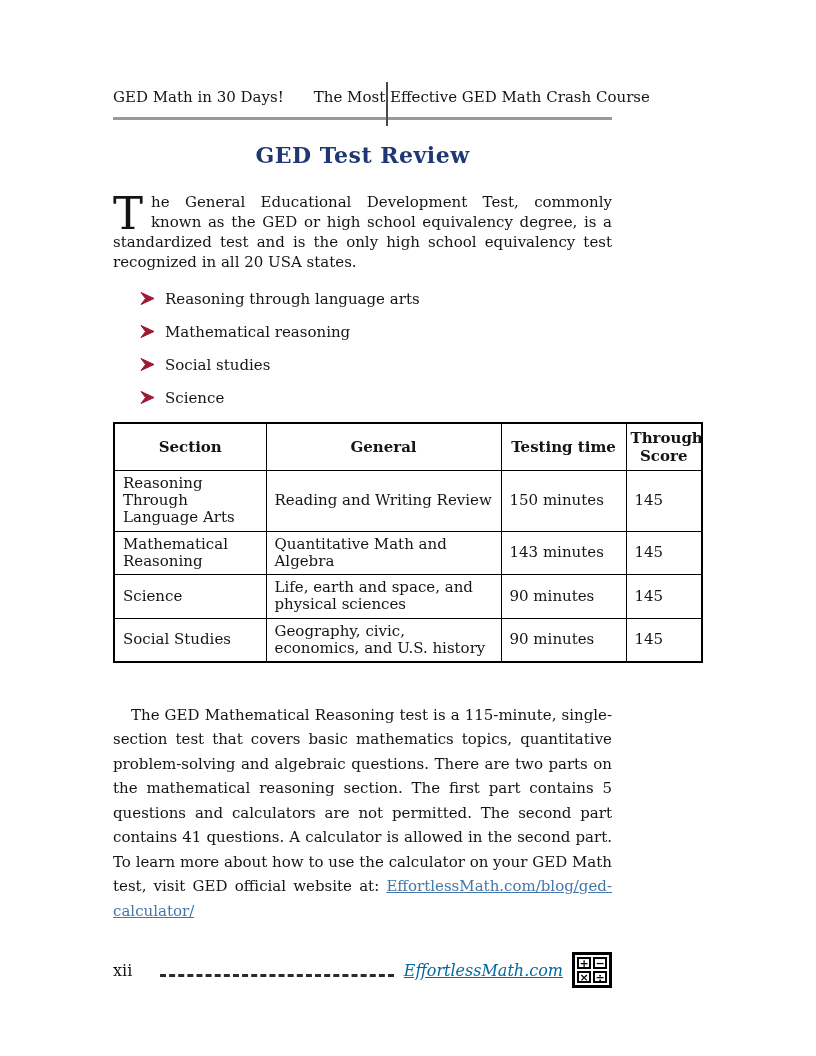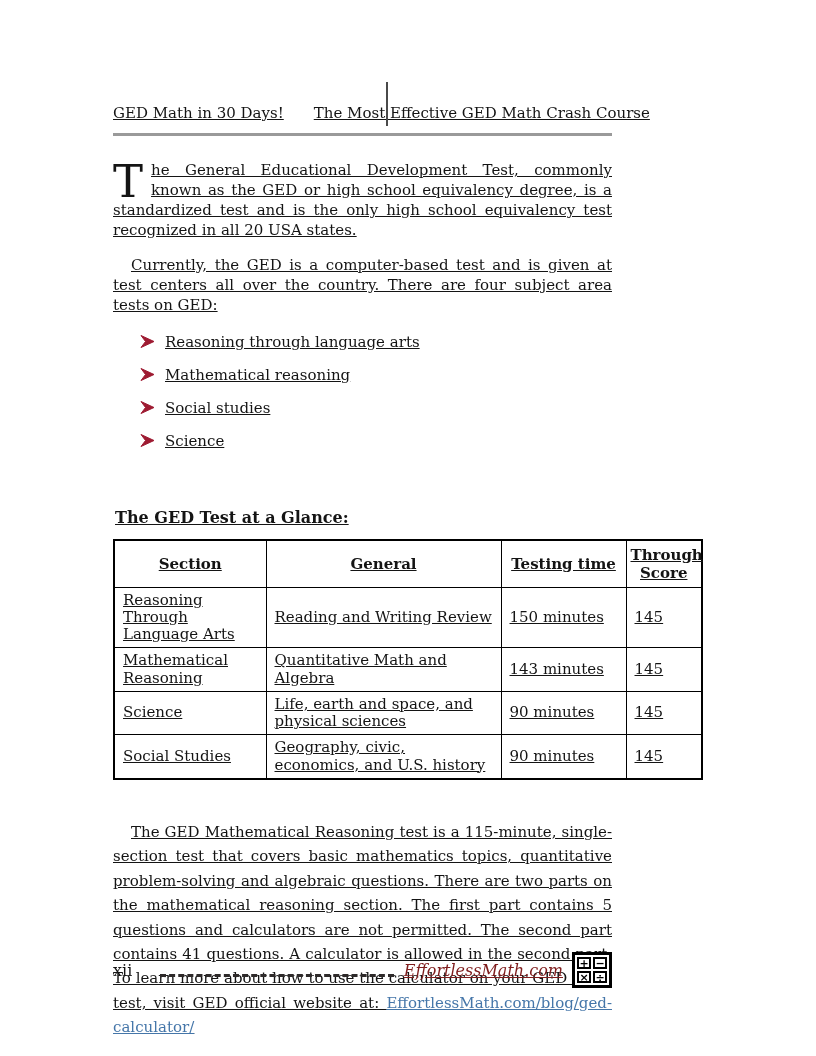--- a/index.html
+++ b/index.html
@@ -6,33 +6,32 @@
   .page {
     position: relative;
     width: 724px;
     height: 1056px;
     box-sizing: border-box;
     padding: 88px 112px 0 113px;
     background: #ffffff;
     font-family: "DejaVu Serif", "Liberation Serif", serif;
     color: #141414;
     overflow: hidden;
-    text-decoration: underline;
   }
 
   
   .header {
     position: relative;
     display: flex;
     align-items: flex-end;
     font-size: 15px;
     padding-bottom: 11px;
   }
   .header-left { width: 260px; text-align: right; padding-right: 15px; white-space: nowrap; }
-  .header-right { padding-left: 15px; white-space: nowrap; margin-top: 16px; }
+  .header-right { padding-left: 15px; white-space: nowrap; }
   .header-divider {
     position: absolute;
     left: 273px;
     top: -6px;
     height: 44px;
     width: 2px;
     background: #4a4a4a;
   }
   .header-rule { height: 3px; background: #9a9a9a; }
 
@@ -95,21 +94,21 @@
     align-items: center;
     margin-top: 16px;
   }
   .pagenum { font-size: 16px; }
   .dashes {
     flex: 1;
     height: 0;
     border-bottom: 3px dashed #2e2a2a;
     margin: 10px 10px 0 28px;
   }
-  .site { font-style: italic; font-size: 16px; color: #7f1d1d; text-decoration: underline; white-space: nowrap; }
+  .site { font-style: italic; font-size: 16px; color: #0369a1; text-decoration: underline; white-space: nowrap; }
   .logo {
     display: grid;
     grid-template-columns: 14px 14px;
     grid-auto-rows: 12px;
     gap: 2px;
     padding: 2px;
     border: 3px solid #000;
     background: #fff;
     margin-left: 9px;
   }
@@ -130,24 +129,24 @@
 
 <div class="page">
 
   <div class="header">
     <div class="header-left">GED Math in 30 Days!</div>
     <div class="header-divider"></div>
     <div class="header-right">The Most Effective GED Math Crash Course</div>
   </div>
   <div class="header-rule"></div>
 
+  <h1 class="title">GED Test Review</h1>
 
   <p class="para para-dropcap"><span class="dropcap">T</span><span>he General Educational Development Test, commonly known as the GED or high school equivalency degree, is a standardized test and is the only high school equivalency test recognized in all 20 USA states.</span></p>
 
-  <p class="para indent para-2">Currently, the GED is a computer-based test and is given at test centers all over the country. There are four subject area tests on GED:</p>
 
   <ul class="bullets">
     <li>
       <span class="arrow">
           <svg width="15" height="13" viewBox="0 0 15 13">
             <path d="M1 0.5 L14 6.5 L1 12.5 L5.5 6.5 Z" fill="#9e1b32" stroke="#9e1b32" stroke-width="1" stroke-linejoin="round"></path>
           </svg>
         </span>
       <span>Reasoning through language arts</span>
     </li>
@@ -170,21 +169,20 @@
     <li>
       <span class="arrow">
           <svg width="15" height="13" viewBox="0 0 15 13">
             <path d="M1 0.5 L14 6.5 L1 12.5 L5.5 6.5 Z" fill="#9e1b32" stroke="#9e1b32" stroke-width="1" stroke-linejoin="round"></path>
           </svg>
         </span>
       <span>Science</span>
     </li>
   </ul>
 
-  <h2 class="glance">The GED Test at a Glance:</h2>
 
   <table class="ged">
     <colgroup>
       <col style="width:152px">
         <col style="width:235px">
         <col style="width:125px">
         <col style="width:76px">
     </colgroup>
     <thead>
       <tr class="row-h">

